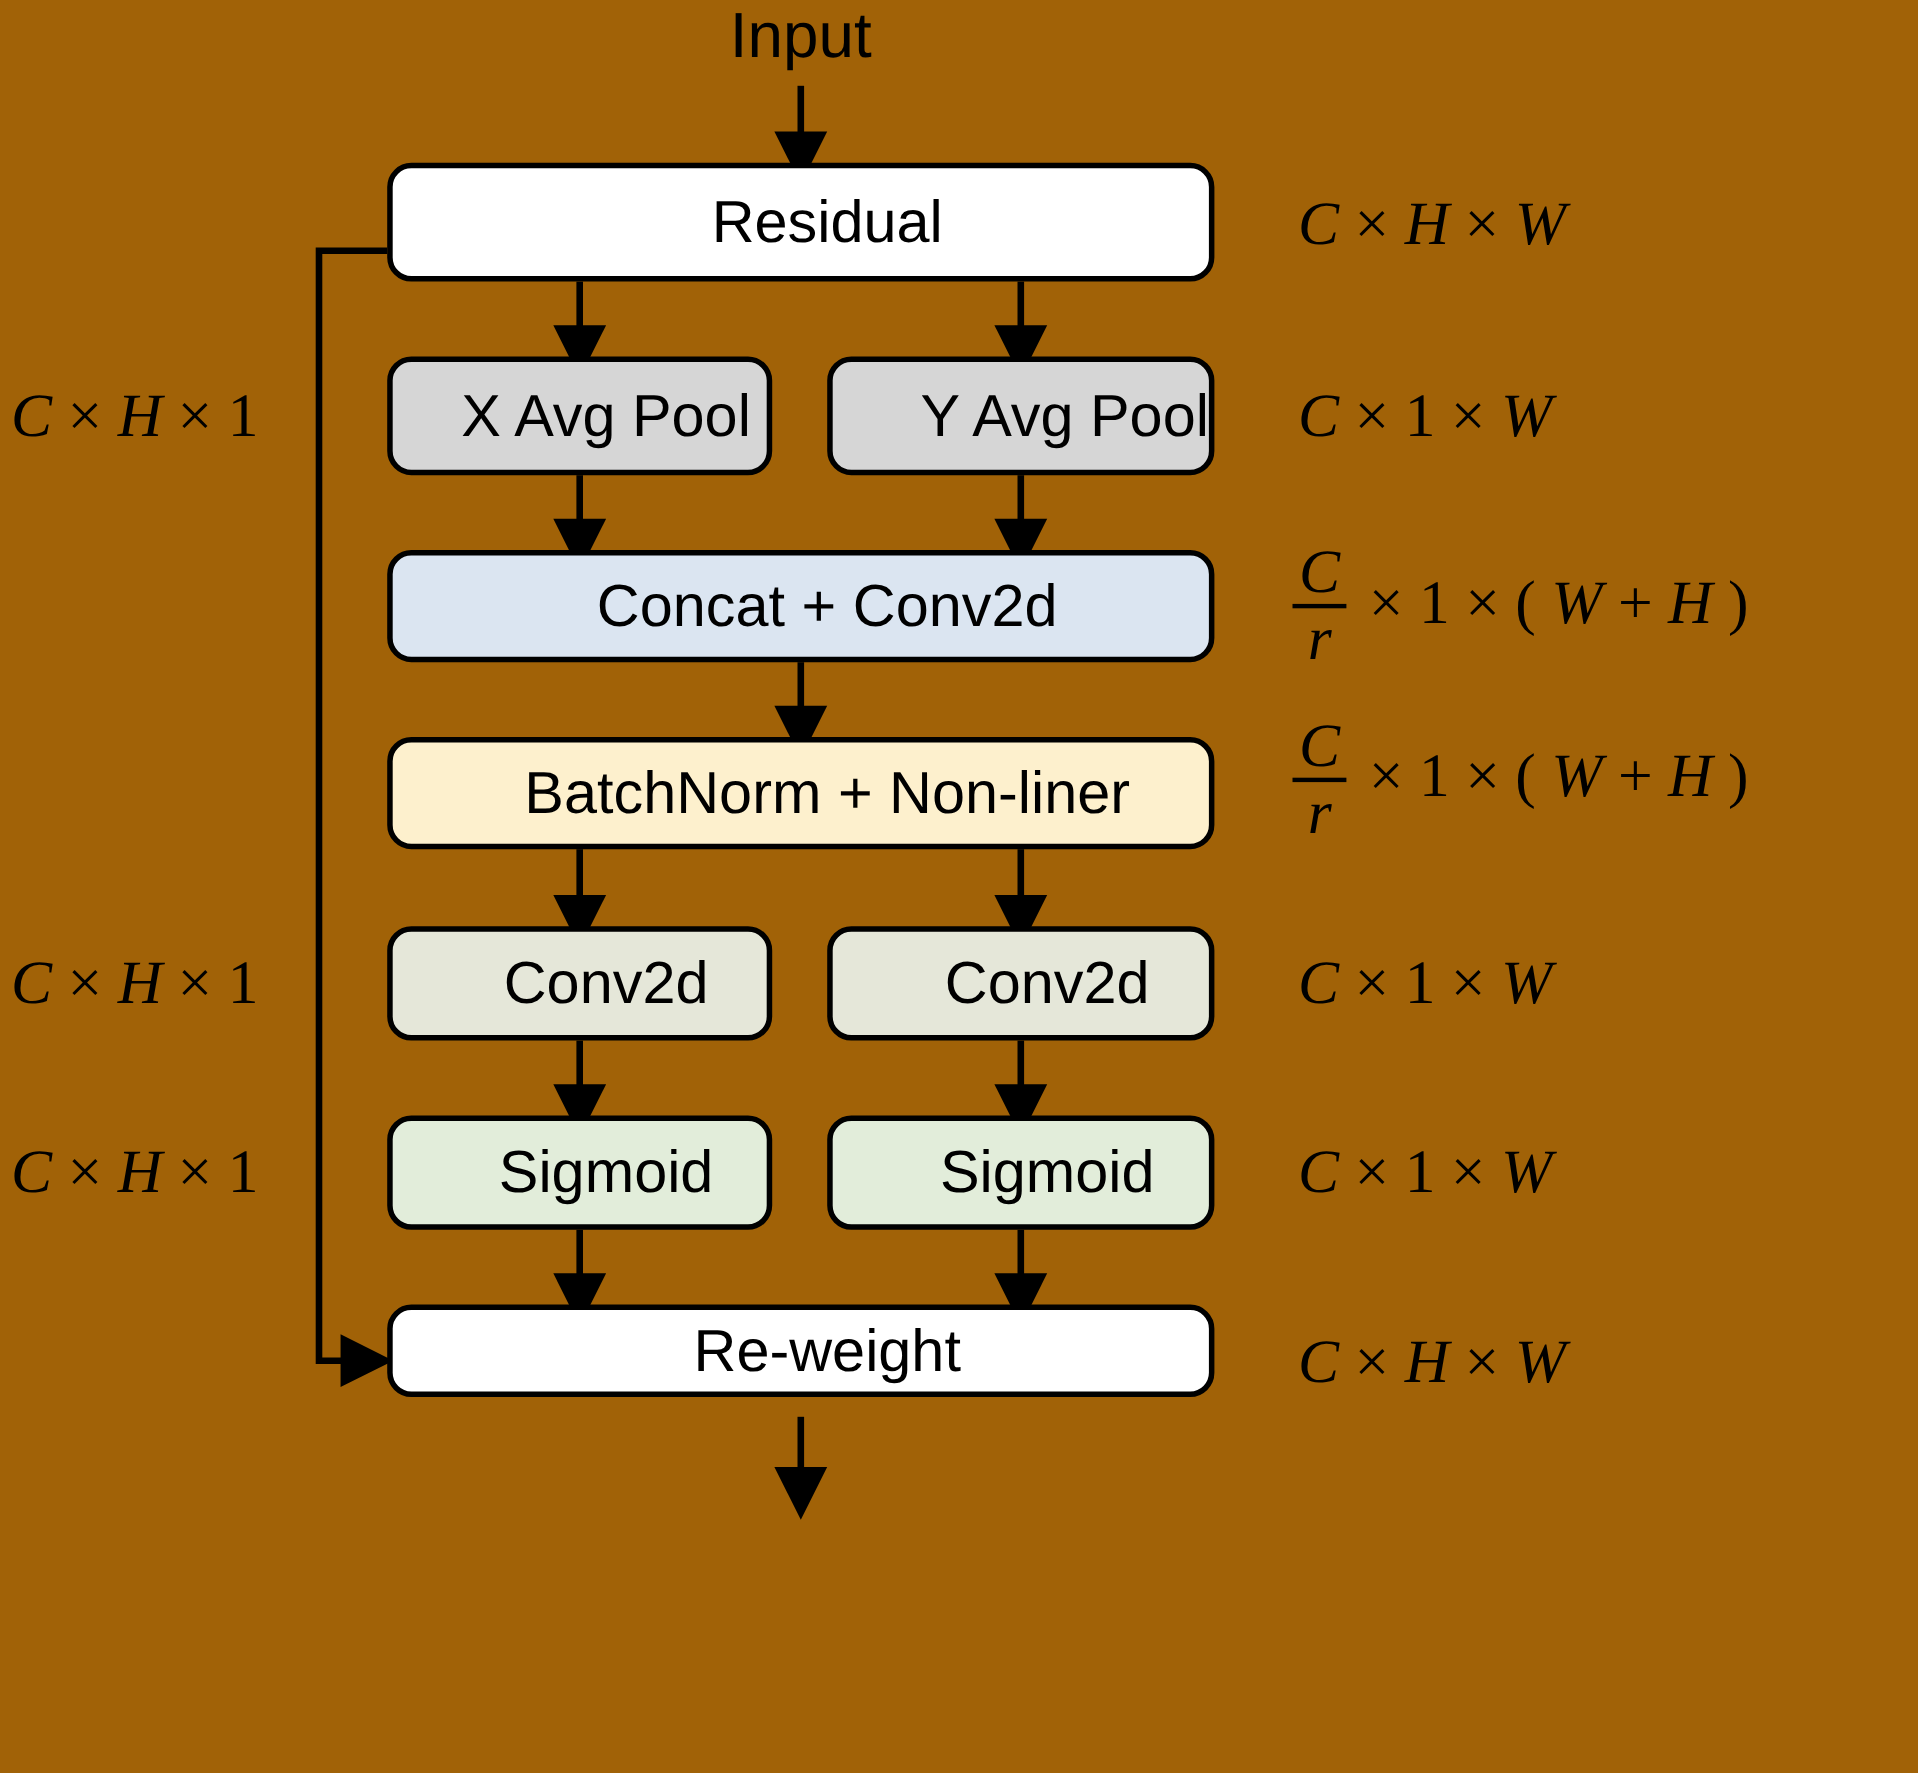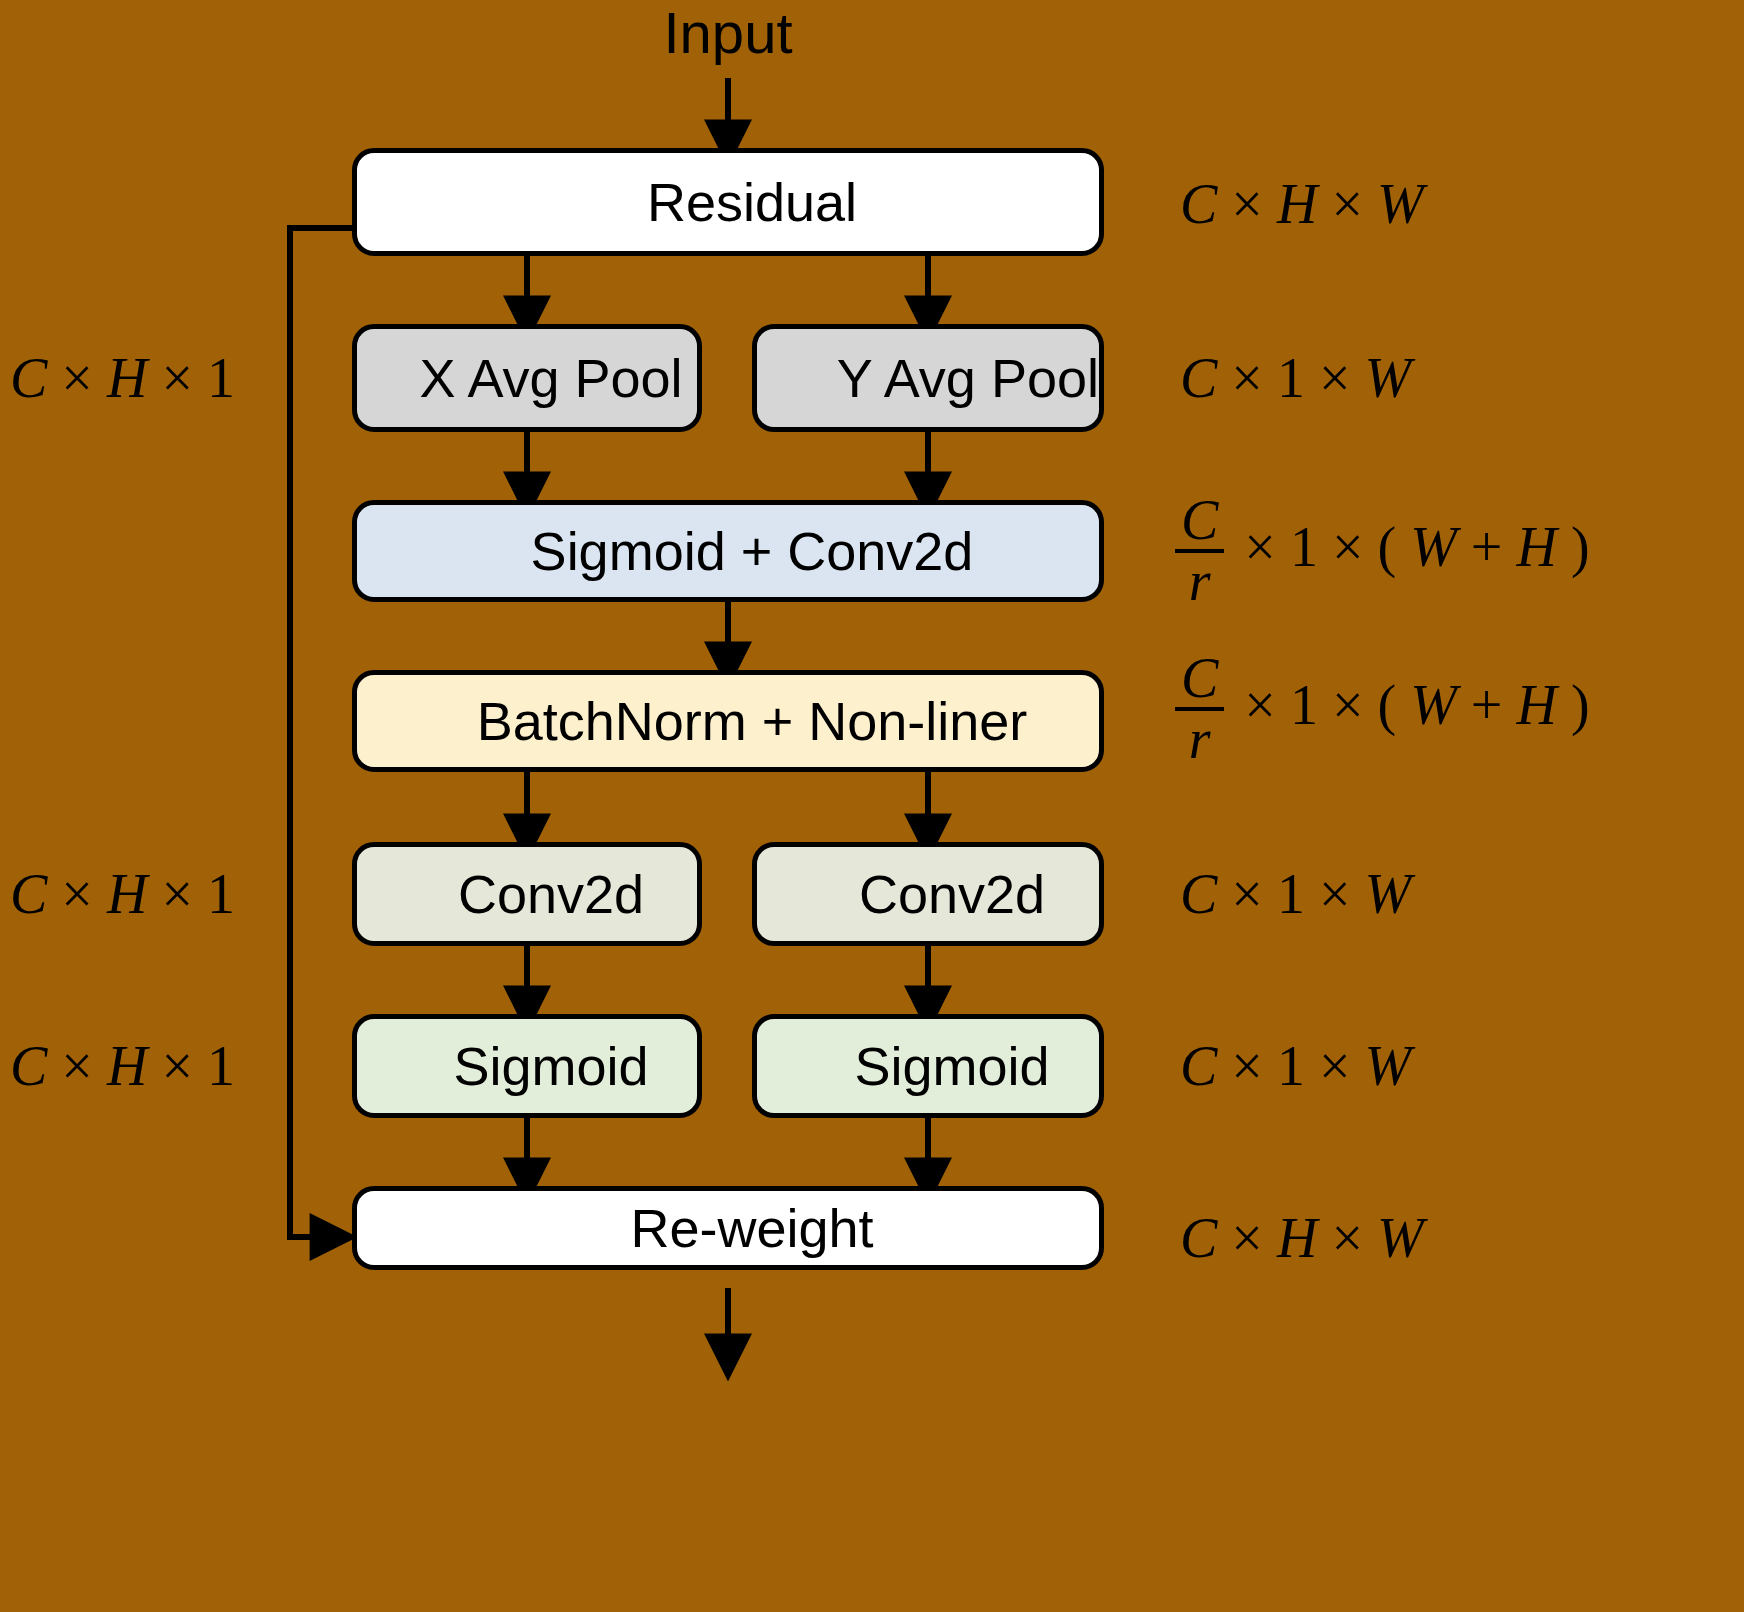--- a/index.html
+++ b/index.html
@@ -142,21 +142,21 @@
 
   <div class="node" style="left:352px; top:324px; width:350px; height:108px; background:#d6d6d6;">
     <span>X Avg Pool</span>
   </div>
 
   <div class="node" style="left:752px; top:324px; width:352px; height:108px; background:#d6d6d6;justify-content:flex-end;">
     <span>Y Avg Pool</span>
   </div>
 
   <div class="node" style="left:352px; top:500px; width:752px; height:102px; background:#dbe5f1;">
-    <span>Sigmoid + Conv2d</span>
+    <span>Concat + Conv2d</span>
   </div>
 
   <div class="node" style="left:352px; top:670px; width:752px; height:102px; background:#fdf0cd;">
     <span>BatchNorm + Non-liner</span>
   </div>
 
   <div class="node" style="left:352px; top:842px; width:350px; height:104px; background:#e5e7d9;">
     <span>Conv2d</span>
   </div>
 

